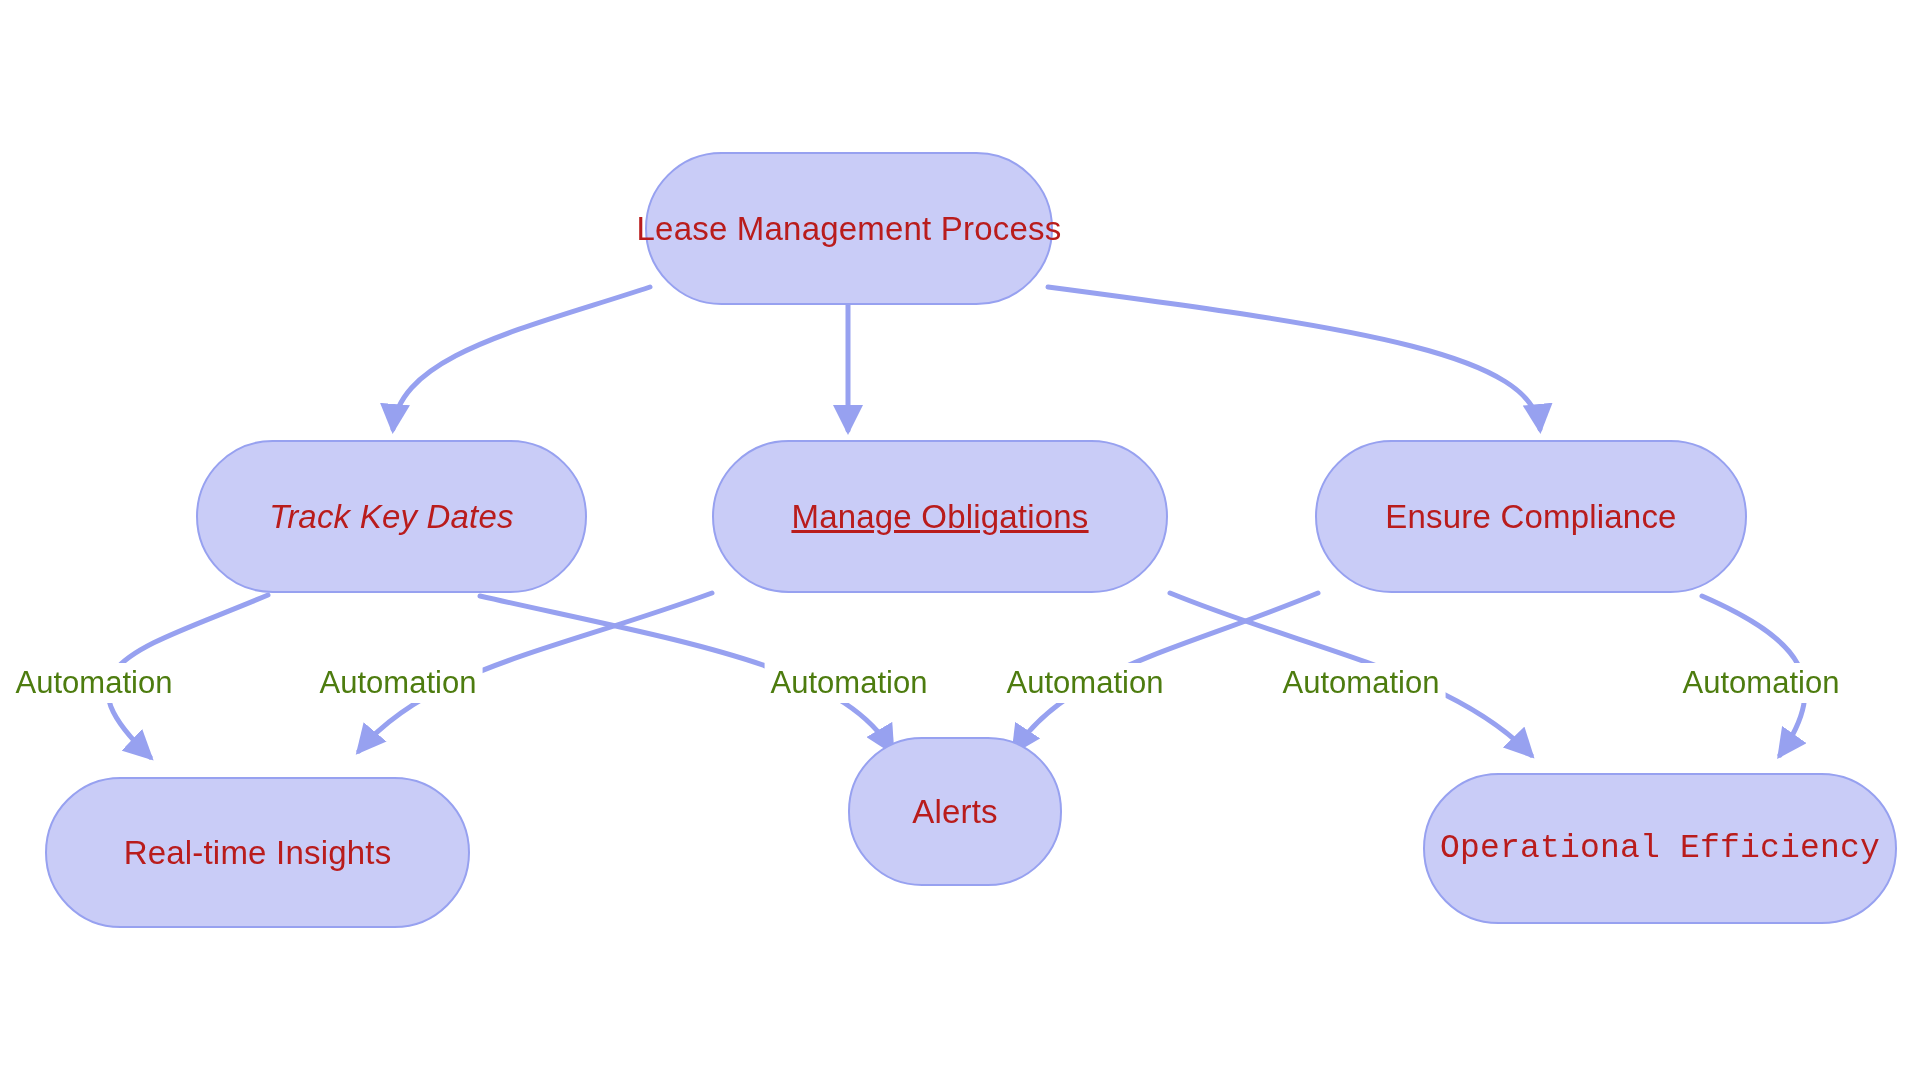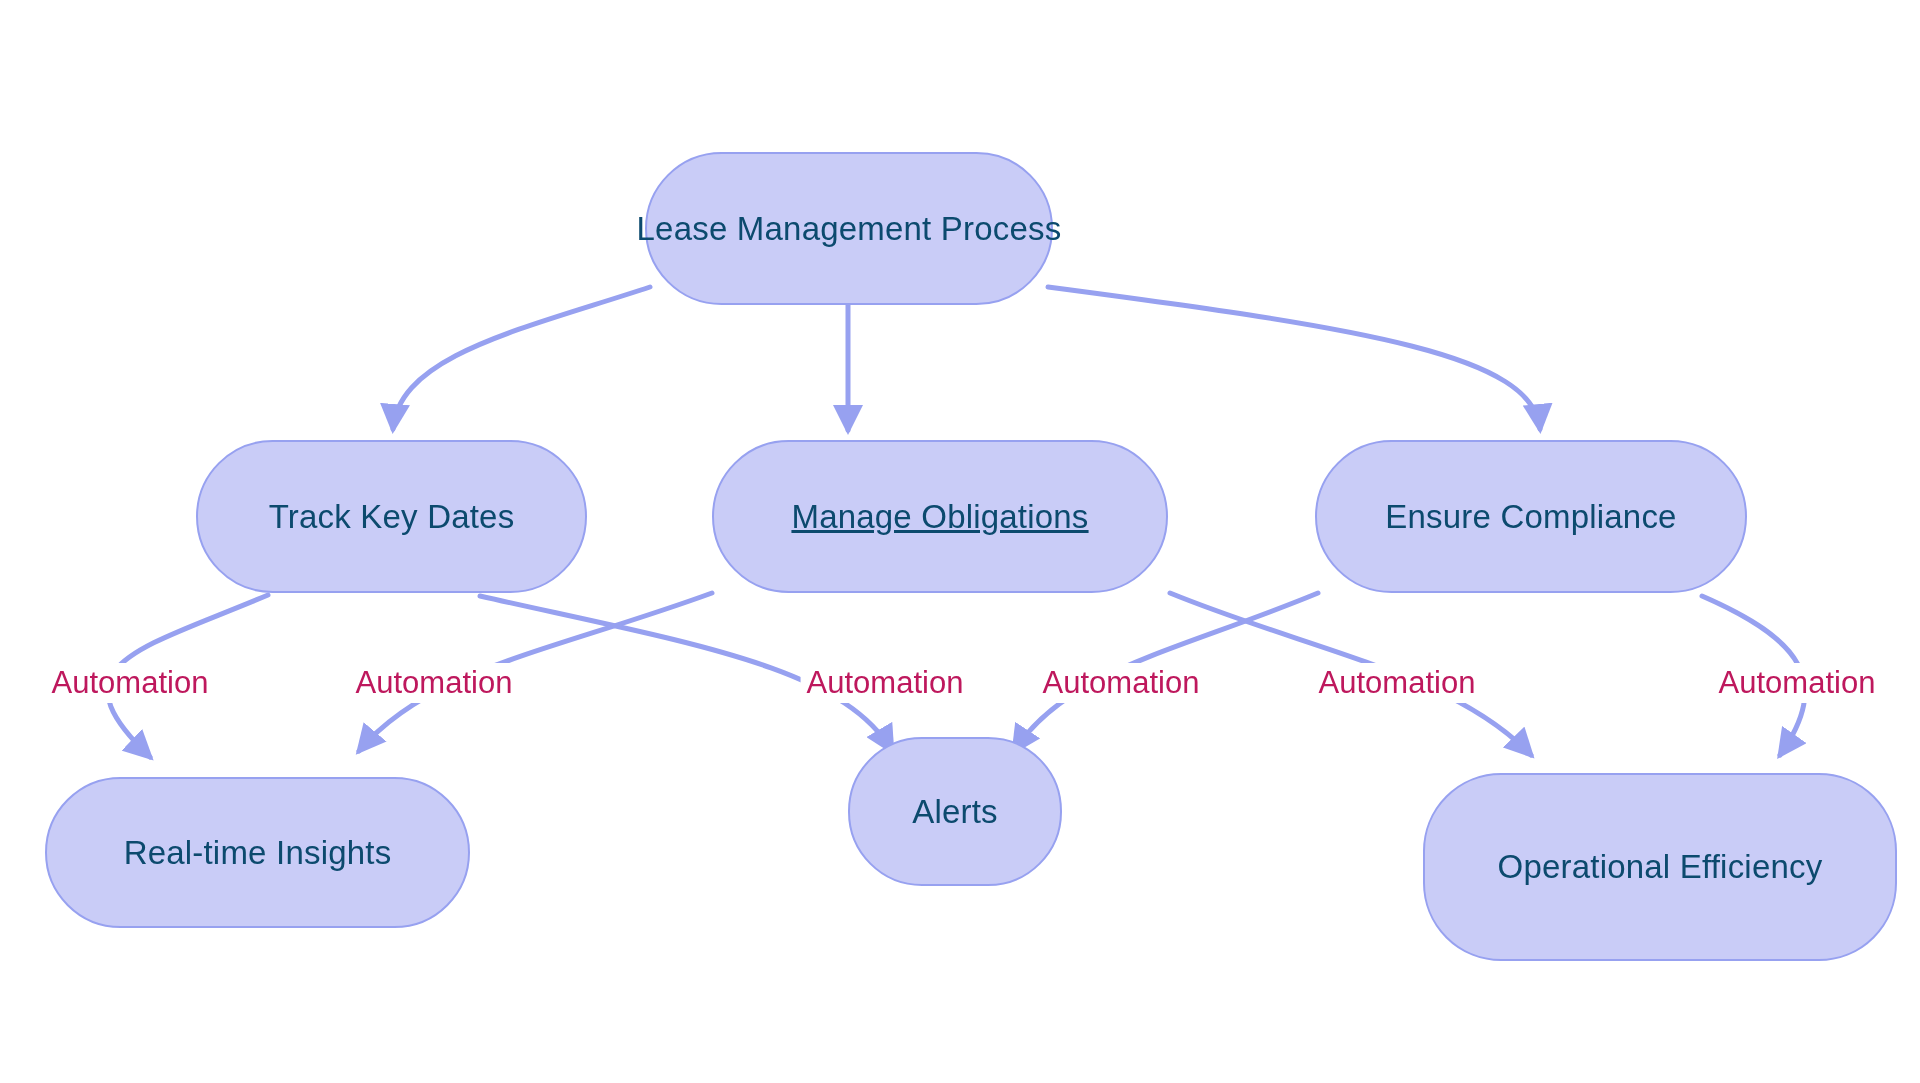--- a/index.html
+++ b/index.html
@@ -25,36 +25,35 @@
   }
   .node {
     position: absolute;
     box-sizing: border-box;
     background: #c9ccf7;
     border: 2.5px solid #97a1f0;
     border-radius: 78px;
     display: flex;
     align-items: center;
     justify-content: center;
-    color: #0c4a6e;
+    color: #b91c1c;
     font-size: 33px;
     letter-spacing: 0.2px;
     white-space: nowrap;
     text-align: center;
   }
   .edge-label {
     position: absolute;
     transform: translate(-50%, -50%);
     background: #ffffff;
-    color: #be185d;
+    color: #4d7c0f;
     font-size: 31px;
     line-height: 40px;
     padding: 0 6px;
     white-space: nowrap;
-    margin-left: 36px;
   }
   .edge-path {
     fill: none;
     stroke: #97a1f0;
     stroke-width: 5;
     stroke-linecap: round;
   }
 </style>
 </head>
 <body>
@@ -75,31 +74,31 @@
     <path class="edge-path" d="M 268 595 C 138 650, 52 664, 150 757" marker-end="url(#arrow)"></path>
     <path class="edge-path" d="M 712 593 C 553 651, 428 669, 359 751" marker-end="url(#arrow)"></path>
     <path class="edge-path" d="M 480 596 C 688 643, 842 666, 892 751" marker-end="url(#arrow)"></path>
     <path class="edge-path" d="M 1318 593 C 1178 651, 1068 669, 1014 751" marker-end="url(#arrow)"></path>
     <path class="edge-path" d="M 1170 593 C 1312 651, 1452 673, 1531 755" marker-end="url(#arrow)"></path>
     <path class="edge-path" d="M 1702 596 C 1801 639, 1832 681, 1780 755" marker-end="url(#arrow)"></path>
   </svg>
 
   <div class="node" style="left:645px; top:152px; width:408px; height:153px;">Lease Management Process</div>
 
-  <div class="node" style="left:196px; top:440px; width:391px; height:153px;">Track Key Dates</div>
+  <div class="node" style="left:196px; top:440px; width:391px; height:153px;font-style:italic;">Track Key Dates</div>
 
   <div class="node" style="left:712px; top:440px; width:456px; height:153px;text-decoration:underline;">Manage Obligations</div>
 
   <div class="node" style="left:1315px; top:440px; width:432px; height:153px;">Ensure Compliance</div>
 
   <div class="node" style="left:45px; top:777px; width:425px; height:151px;">Real-time Insights</div>
 
   <div class="node" style="left:848px; top:737px; width:214px; height:149px; border-radius:74px;">Alerts</div>
 
-  <div class="node" style="left:1423px; top:773px; width:474px; height:188px;">Operational Efficiency</div>
+  <div class="node" style="left:1423px; top:773px; width:474px; height:151px;font-family:Liberation Mono, monospace;">Operational Efficiency</div>
 
   <div class="edge-label" style="left:94px; top:683px;">Automation</div>
 
   <div class="edge-label" style="left:398px; top:683px;">Automation</div>
 
   <div class="edge-label" style="left:849px; top:683px;">Automation</div>
 
   <div class="edge-label" style="left:1085px; top:683px;">Automation</div>
 
   <div class="edge-label" style="left:1361px; top:683px;">Automation</div>

